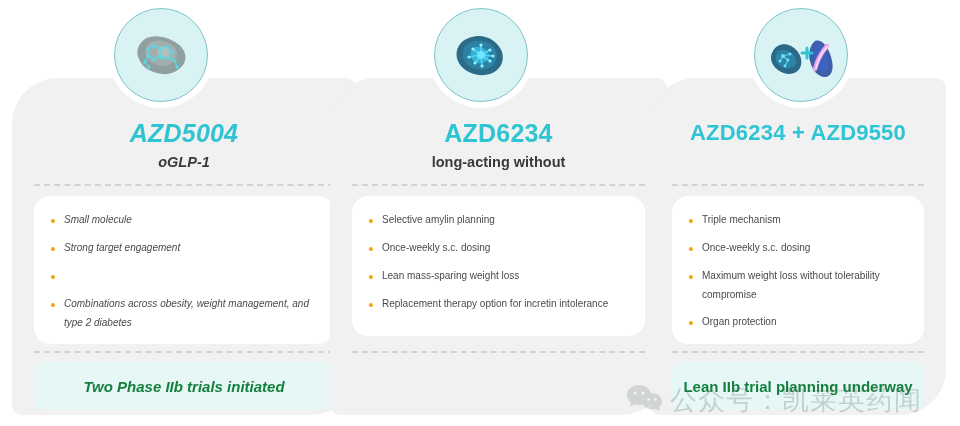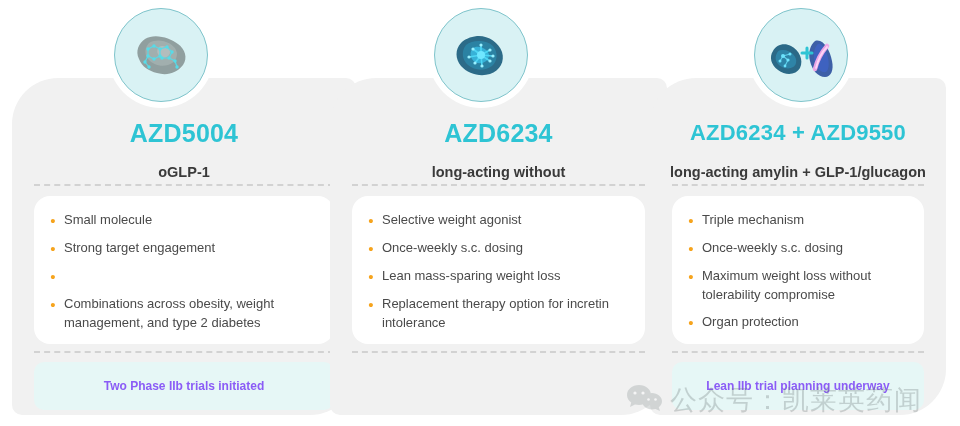--- a/index.html
+++ b/index.html
@@ -24,21 +24,21 @@
 
   
   .card {
     position: absolute;
     top: 78px;
     height: 337px;
     background: #f1f1f1;
     border-radius: 46px 10px 46px 10px;
     box-sizing: border-box;
   }
-  .card.c1 { left: 12px;  width: 344px; }
+  .card.c1 { left: 12px;  width: 344px; font-style: italic; }
   .card.c2 { left: 330px; width: 337px; }
   .card.c3 { left: 650px; width: 296px; }
 
   
   .badge {
     position: absolute;
     top: 8px;
     width: 92px;
     height: 92px;
     border-radius: 50%;
@@ -70,21 +70,21 @@
     letter-spacing: 0.2px;
     line-height: 30px;
     white-space: nowrap;
   }
   .card-title.small { font-size: 22px; }
   .card-sub {
     color: #3a3a3a;
     font-size: 14.5px;
     font-weight: bold;
     line-height: 19px;
-    margin-top: 15px;
+    margin-top: 5px;
   }
 
   
   .divider {
     position: absolute;
     left: 22px;
     right: 22px;
     height: 0;
     border-top: 2px dashed #d2d2d2;
   }
@@ -113,41 +113,41 @@
     flex: 0 0 auto;
     width: 22px;
     text-align: center;
     color: #f6a41d;
     font-size: 15px;
     line-height: 19px;
     padding-top: 1px;
   }
   .bullet-text {
     color: #4a4a4a;
-    font-size: 13px;
+    font-size: 10px;
     line-height: 19px;
   }
 
   
   .status {
     position: absolute;
     left: 22px;
     right: 22px;
     top: 284px;
     height: 48px;
     background: #e6f7f6;
     border-radius: 10px;
     display: flex;
     align-items: center;
     justify-content: center;
     text-align: center;
   }
   .status-text {
-    color: #8b5cf6;
-    font-size: 12px;
+    color: #15803d;
+    font-size: 15px;
     font-weight: bold;
     line-height: 19px;
   }
 
   
   .watermark {
     position: absolute;
     left: 626px;
     top: 358px;
     display: flex;
@@ -202,42 +202,41 @@
 
   <div class="card c2">
     <div class="card-head">
       <div class="card-title">AZD6234</div>
       <div class="card-sub">long-acting without</div>
     </div>
     <div class="divider top"></div>
     <div class="bullets">
       <div class="bullet-row">
         <span class="bullet-dot">•</span>
-        <span class="bullet-text">Selective weight agonist</span>
+        <span class="bullet-text">Selective amylin planning</span>
       </div>
       <div class="bullet-row">
         <span class="bullet-dot">•</span>
         <span class="bullet-text">Once-weekly s.c. dosing</span>
       </div>
       <div class="bullet-row">
         <span class="bullet-dot">•</span>
         <span class="bullet-text">Lean mass-sparing weight loss</span>
       </div>
       <div class="bullet-row">
         <span class="bullet-dot">•</span>
         <span class="bullet-text">Replacement therapy option for incretin intolerance</span>
       </div>
     </div>
     <div class="divider bot"></div>
   </div>
 
   <div class="card c3">
     <div class="card-head">
       <div class="card-title small">AZD6234 + AZD9550</div>
-      <div class="card-sub">long-acting amylin + GLP-1/glucagon</div>
     </div>
     <div class="divider top"></div>
     <div class="bullets">
       <div class="bullet-row">
         <span class="bullet-dot">•</span>
         <span class="bullet-text">Triple mechanism</span>
       </div>
       <div class="bullet-row">
         <span class="bullet-dot">•</span>
         <span class="bullet-text">Once-weekly s.c. dosing</span>

